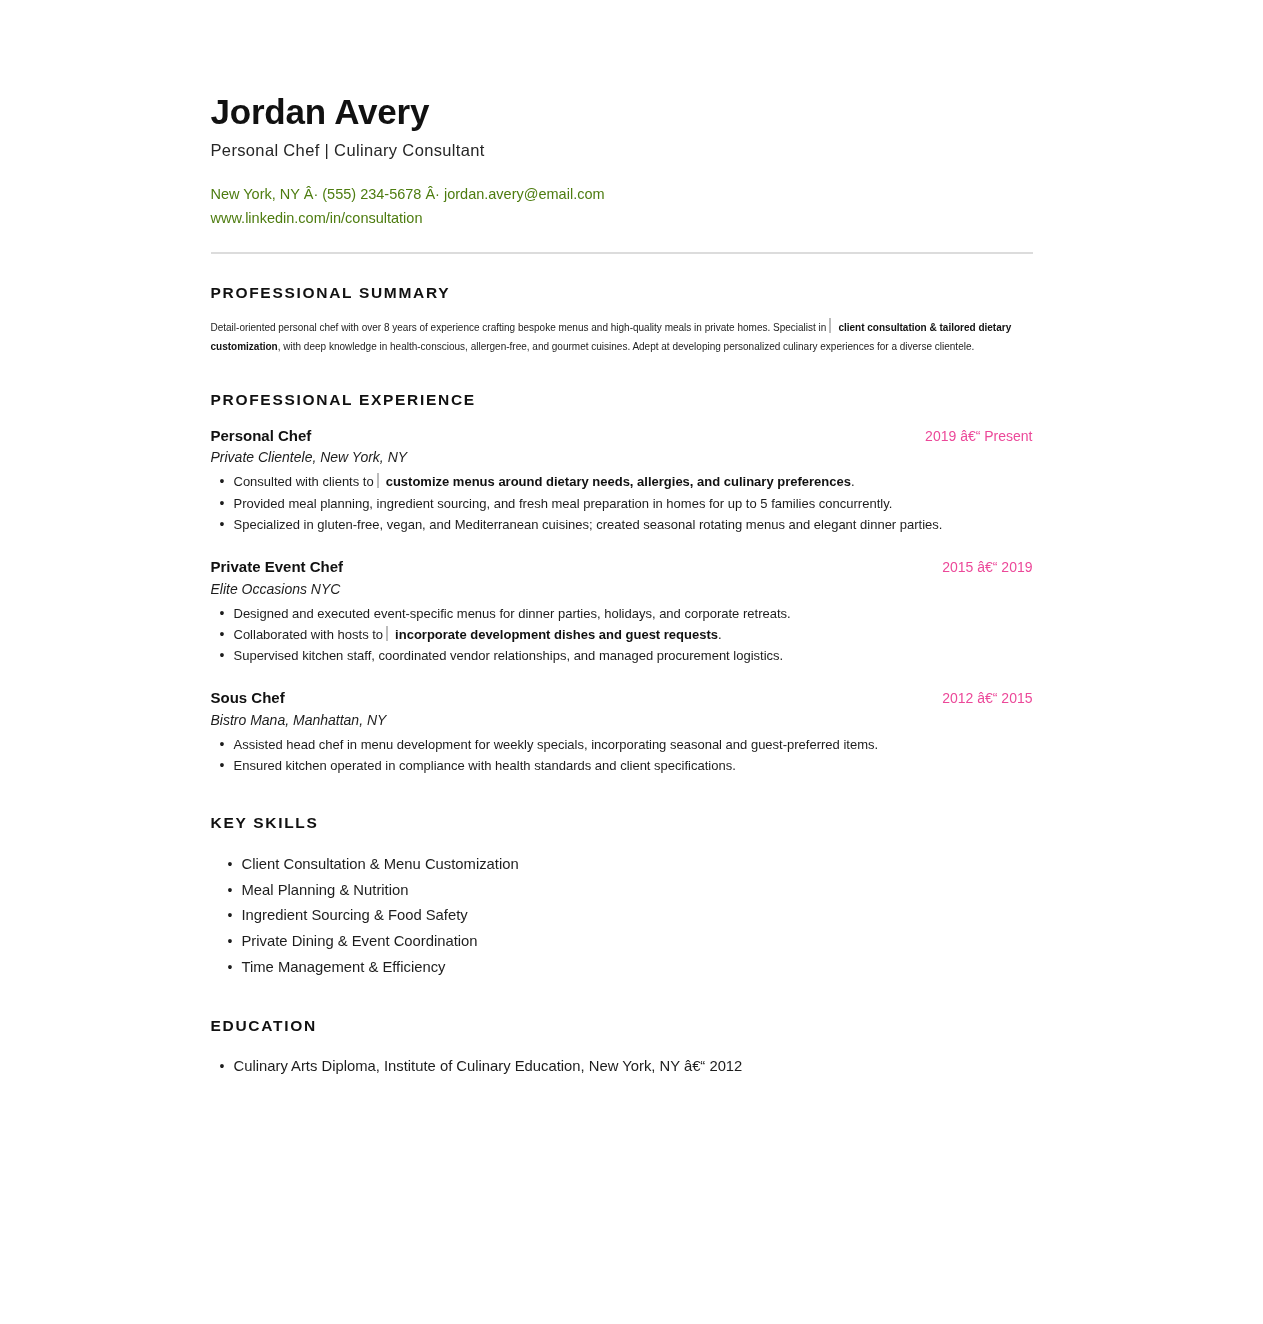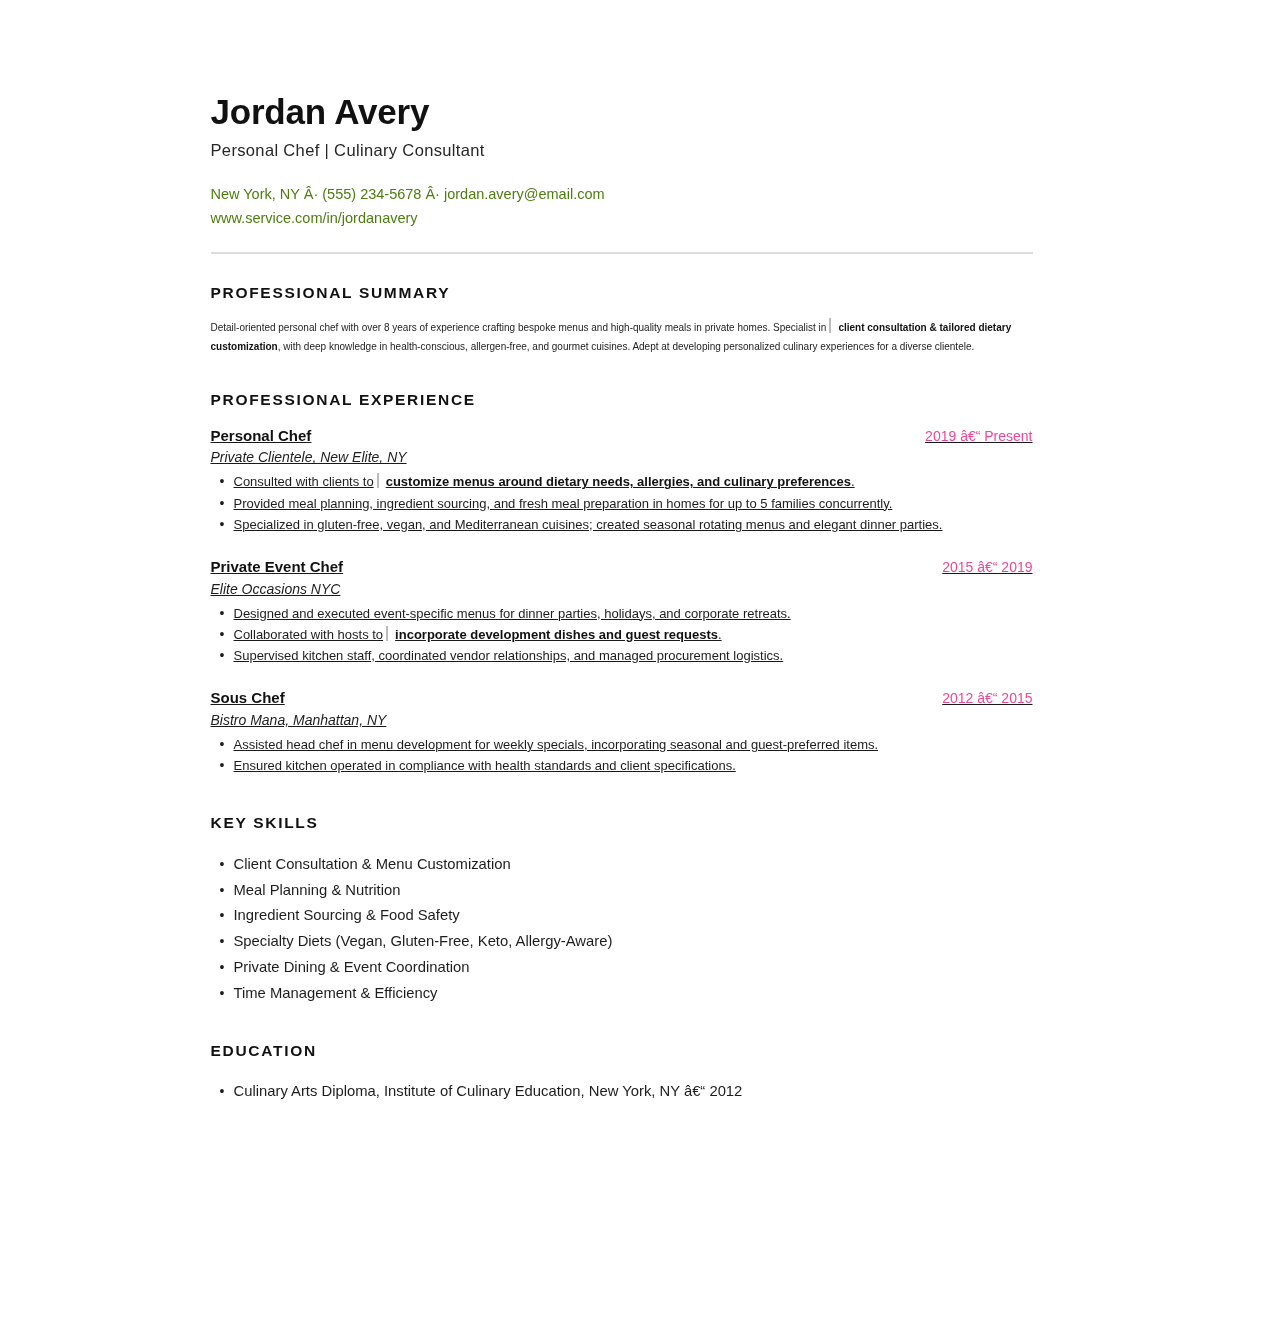--- a/index.html
+++ b/index.html
@@ -83,21 +83,20 @@
     margin: 0 7px 0 3px;
   }
   .hl {
     font-weight: bold;
     color: #111;
   }
 
   
   .job {
     margin-bottom: 21px;
-    text-decoration: underline;
   }
   .job-head {
     display: flex;
     justify-content: space-between;
     align-items: baseline;
     width: 100%;
   }
   .job-title {
     font-size: 15px;
     font-weight: bold;
@@ -136,21 +135,21 @@
     position: absolute;
     left: 9px;
     top: -1px;
     font-size: 14px;
     color: #1d1d1d;
   }
 
   
   ul.skills {
     list-style: none;
-    margin: 0;
+    margin: 8px;
     padding: 0;
   }
   ul.skills > li {
     position: relative;
     padding-left: 23px;
     font-size: 14.8px;
     line-height: 1.74;
     color: #1d1d1d;
   }
   ul.skills > li::before {
@@ -191,38 +190,38 @@
 </style>
 </head>
 <body>
 
 <div class="page">
 
   <header>
     <h1 class="name">Jordan Avery</h1>
     <div class="headline">Personal Chef | Culinary Consultant</div>
     <div class="contact-line">New York, NY Â· (555) 234-5678 Â· jordan.avery@email.com</div>
-    <div class="contact-line">www.service.com/in/jordanavery</div>
+    <div class="contact-line">www.linkedin.com/in/consultation</div>
     <hr class="divider">
   </header>
 
   <section class="section">
     <h2 class="section-title">PROFESSIONAL SUMMARY</h2>
     <p class="summary-text"><span>Detail-oriented personal chef with over 8 years of experience crafting bespoke menus and high-quality meals in private homes. Specialist in</span><span class="marker"></span><span class="hl">client consultation &amp; tailored dietary customization</span><span>, with deep knowledge in health-conscious, allergen-free, and gourmet cuisines. Adept at developing personalized culinary experiences for a diverse clientele.</span></p>
   </section>
 
   <section class="section experience">
     <h2 class="section-title">PROFESSIONAL EXPERIENCE</h2>
     <div id="jobs-container">
         <div class="job">
           <div class="job-head">
             <div class="job-title">Personal Chef</div>
             <div class="job-dates">2019 â€“ Present</div>
           </div>
-          <div class="job-org">Private Clientele, New Elite, NY</div>
+          <div class="job-org">Private Clientele, New York, NY</div>
           <ul class="bullets">
             <li><span>Consulted with clients to</span><span class="marker"></span><span class="hl">customize menus around dietary needs, allergies, and culinary preferences</span><span>.</span></li>
             <li><span>Provided meal planning, ingredient sourcing, and fresh meal preparation in homes for up to 5 families concurrently.</span></li>
             <li><span>Specialized in gluten-free, vegan, and Mediterranean cuisines; created seasonal rotating menus and elegant dinner parties.</span></li>
           </ul>
         </div>
         <div class="job">
           <div class="job-head">
             <div class="job-title">Private Event Chef</div>
             <div class="job-dates">2015 â€“ 2019</div>
@@ -248,21 +247,20 @@
       </div>
   </section>
 
   <section class="section skills">
     <h2 class="section-title">KEY SKILLS</h2>
     <div class="skills-block">
       <ul class="skills" id="skills-container">
           <li>Client Consultation &amp; Menu Customization</li>
           <li>Meal Planning &amp; Nutrition</li>
           <li>Ingredient Sourcing &amp; Food Safety</li>
-          <li>Specialty Diets (Vegan, Gluten-Free, Keto, Allergy-Aware)</li>
           <li>Private Dining &amp; Event Coordination</li>
           <li>Time Management &amp; Efficiency</li>
         </ul>
     </div>
   </section>
 
   <section class="section education">
     <h2 class="section-title">EDUCATION</h2>
     <div class="skills-block">
       <ul class="education" id="education-container">

